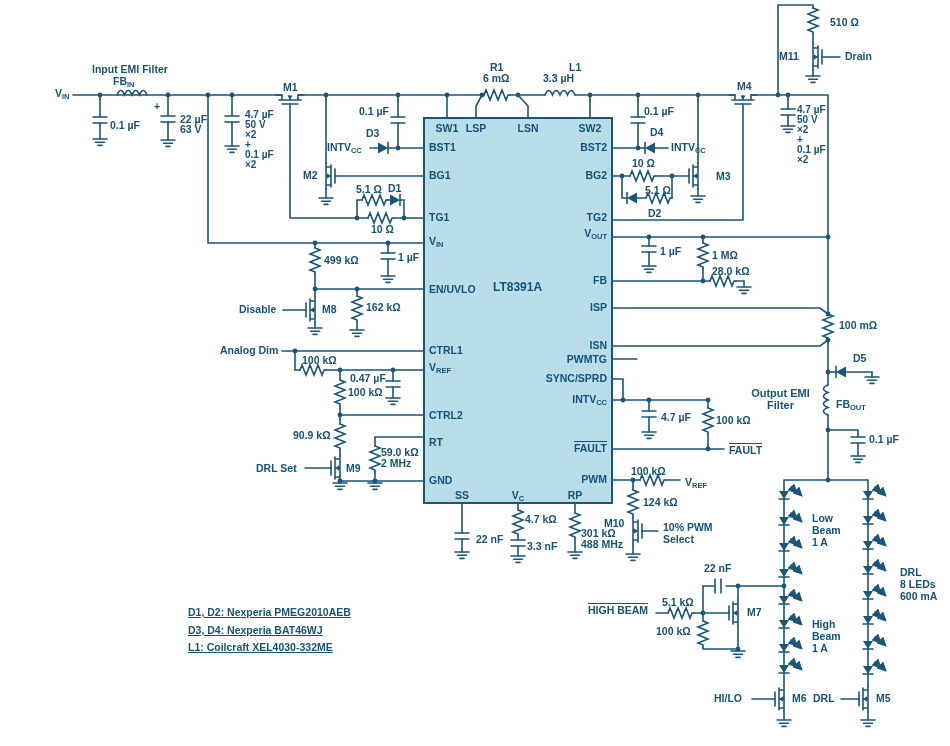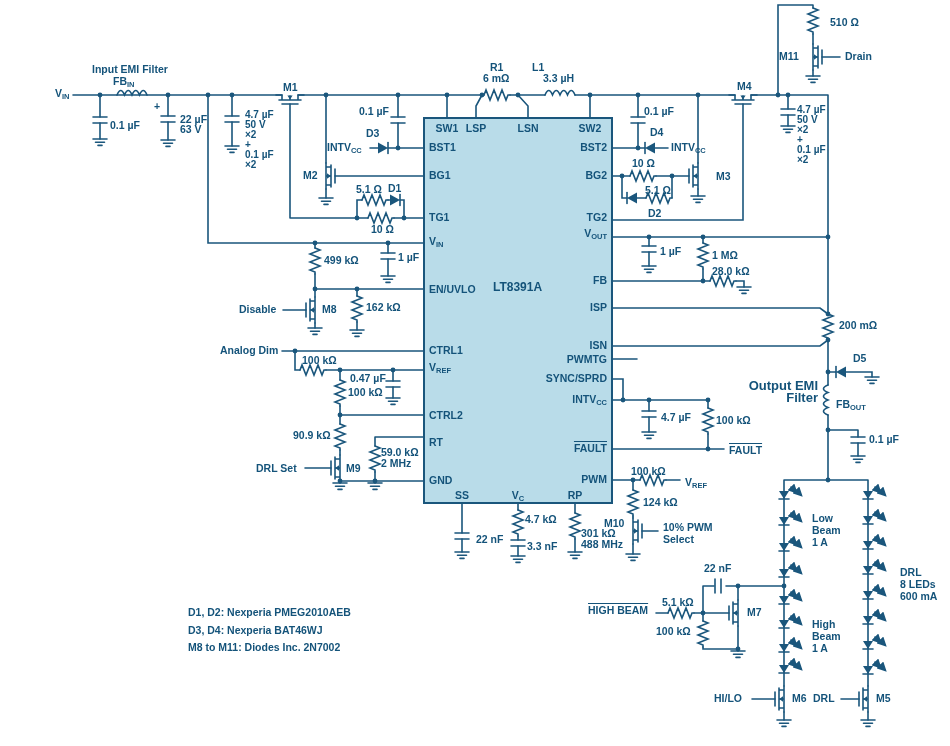--- a/index.html
+++ b/index.html
@@ -9,21 +9,21 @@
   .lbl{position:absolute;font:bold 10.5px "Liberation Sans",sans-serif;color:#14537a;
        white-space:nowrap;line-height:1;}
   .lbl sub{font-size:7.5px;vertical-align:-2px;}
   .ovl{text-decoration:overline;}
   .rt{text-align:right;}
   .ctr{transform:translateX(-50%);}
   .icname{font-size:12px;}
   .blk{position:absolute;font:bold 10px "Liberation Sans",sans-serif;color:#14537a;
        line-height:10px;white-space:nowrap;}
   .bom{position:absolute;font:bold 10.5px "Liberation Sans",sans-serif;color:#14537a;
-       line-height:13.4px;white-space:nowrap;}
+       line-height:13.4px;white-space:nowrap;text-decoration:underline;}
 </style>
 </head>
 <body>
 
 <div id="stage">
 
 <svg id="wires-svg" width="950" height="746" viewBox="0 0 950 746">
   <defs>
     <marker id="ah" markerWidth="6" markerHeight="6" refX="4.5" refY="3" orient="auto">
       <path d="M0,0L6,3L0,6z" fill="#1a567c" stroke="none"></path>
@@ -345,21 +345,21 @@
 <span class="lbl" style="left:359px;top:106px">0.1 µF</span>
 <span class="lbl" style="left:366px;top:128px">D3</span>
 <span class="lbl" style="left:327px;top:142px"><span>INTV</span><sub>CC</sub></span>
 <span class="lbl" style="left:303px;top:170px">M2</span>
 <span class="lbl" style="left:356px;top:184px">5.1 Ω</span>
 <span class="lbl" style="left:388px;top:183px">D1</span>
 <span class="lbl" style="left:371px;top:224px">10 Ω</span>
 
 <span class="lbl" style="left:490px;top:62px">R1</span>
 <span class="lbl" style="left:483px;top:73px">6 mΩ</span>
-<span class="lbl" style="left:532px;top:62px">L1</span>
+<span class="lbl" style="left:569px;top:62px">L1</span>
 <span class="lbl" style="left:543px;top:73px">3.3 µH</span>
 
 <span class="lbl" style="left:644px;top:106px">0.1 µF</span>
 <span class="lbl" style="left:650px;top:127px">D4</span>
 <span class="lbl" style="left:671px;top:142px"><span>INTV</span><sub>CC</sub></span>
 <span class="lbl" style="left:632px;top:158px">10 Ω</span>
 <span class="lbl" style="left:645px;top:185px">5.1 Ω</span>
 <span class="lbl" style="left:648px;top:208px">D2</span>
 <span class="lbl" style="left:716px;top:171px">M3</span>
 <span class="lbl" style="left:737px;top:81px">M4</span>
@@ -393,23 +393,23 @@
 
 <span class="lbl" style="left:476px;top:534px">22 nF</span>
 <span class="lbl" style="left:525px;top:514px">4.7 kΩ</span>
 <span class="lbl" style="left:527px;top:541px">3.3 nF</span>
 <span class="lbl" style="left:581px;top:528px">301 kΩ</span>
 <span class="lbl" style="left:581px;top:539px">488 MHz</span>
 
 <span class="lbl" style="left:660px;top:246px">1 µF</span>
 <span class="lbl" style="left:712px;top:250px">1 MΩ</span>
 <span class="lbl" style="left:712px;top:266px">28.0 kΩ</span>
-<span class="lbl" style="left:839px;top:320px">200 mΩ</span>
+<span class="lbl" style="left:839px;top:320px">100 mΩ</span>
 <span class="lbl" style="left:853px;top:353px">D5</span>
-<div class="blk" style="left:743px;top:380px;width:75px;text-align:right;font-size:13px;line-height:11.5px">
+<div class="blk" style="left:743px;top:388px;width:75px;text-align:center;font-size:11px;line-height:11.5px">
   <div>Output EMI</div>
       <div>Filter</div>
 </div>
 <span class="lbl" style="left:836px;top:399px"><span>FB</span><sub>OUT</sub></span>
 <span class="lbl" style="left:869px;top:434px">0.1 µF</span>
 <span class="lbl" style="left:661px;top:412px">4.7 µF</span>
 <span class="lbl" style="left:716px;top:415px">100 kΩ</span>
 <span class="lbl ovl" style="left:729px;top:445px">FAULT</span>
 <span class="lbl" style="left:631px;top:466px">100 kΩ</span>
 <span class="lbl" style="left:685px;top:477px"><span>V</span><sub>REF</sub></span>
@@ -473,17 +473,17 @@
 <span class="lbl rt" style="right:343px;top:394px"><span>INTV</span><sub>CC</sub></span>
 <span class="lbl rt ovl" style="right:343px;top:443px">FAULT</span>
 <span class="lbl rt" style="right:343px;top:474px">PWM</span>
 <span class="lbl ctr" style="left:462px;top:490px">SS</span>
 <span class="lbl ctr" style="left:518px;top:490px"><span>V</span><sub>C</sub></span>
 <span class="lbl ctr" style="left:575px;top:490px">RP</span>
 
 <div class="bom" style="left:188px;top:606px">
   <div><span>D1, D2: Nexperia PMEG2010AEB</span><sub></sub><span></span></div>
   <div><span>D3, D4: Nexperia BAT46WJ</span><sub></sub><span></span></div>
-  <div><span>M8 to M11: Diodes Inc. 2N7002</span><sub></sub><span></span></div>
+  <div><span>L1: Coilcraft XEL4030-332ME</span><sub></sub><span></span></div>
 
 </div>
 
 </div>
 
 </body></html>

